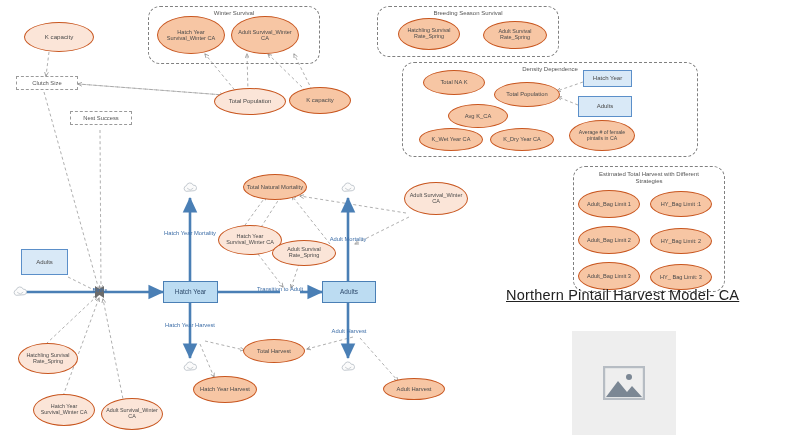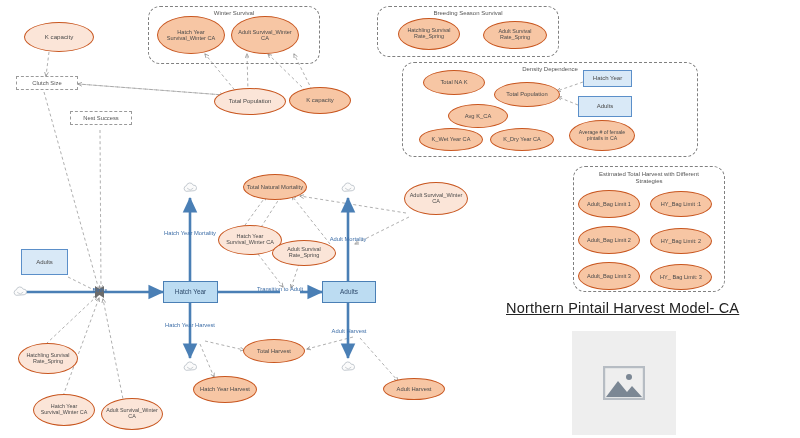--- a/index.html
+++ b/index.html
@@ -271,21 +271,21 @@
       <span>Adults</span>
     </div>
 
   <div class="flowlabel" style="left:78px;top:287px;width:44px;font-size:5.8px;">Births</div>
   <div class="flowlabel" style="left:162px;top:230px;width:56px;font-size:5.8px;">Hatch Year Mortality</div>
   <div class="flowlabel" style="left:162px;top:322px;width:56px;font-size:5.8px;">Hatch Year Harvest</div>
   <div class="flowlabel" style="left:246px;top:286px;width:68px;font-size:5.8px;">Transition to Adult</div>
   <div class="flowlabel" style="left:322px;top:236px;width:52px;font-size:5.8px;">Adult Mortality</div>
   <div class="flowlabel" style="left:318px;top:328px;width:62px;font-size:5.8px;">Adult Harvest</div>
 
-  <div class="title" style="left:506px;top:300px;text-align:right;">Northern Pintail Harvest Model- CA</div>
+  <div class="title" style="left:506px;top:287px;text-align:right;">Northern Pintail Harvest Model- CA</div>
 
   <div class="imgph" style="left:572px;top:331px;width:104px;height:104px;">
     <svg width="42" height="34" viewBox="0 0 42 34">
       <rect x="1" y="1" width="40" height="32" fill="none" stroke="#b6bcc3" stroke-width="2.4"></rect>
       <circle cx="26" cy="11" r="3" fill="#7b8794"></circle>
       <path d="M3,31 L15,15 L24,26 L29,20 L39,31 Z" fill="#7b8794"></path>
     </svg>
   </div>
 
 </div>

